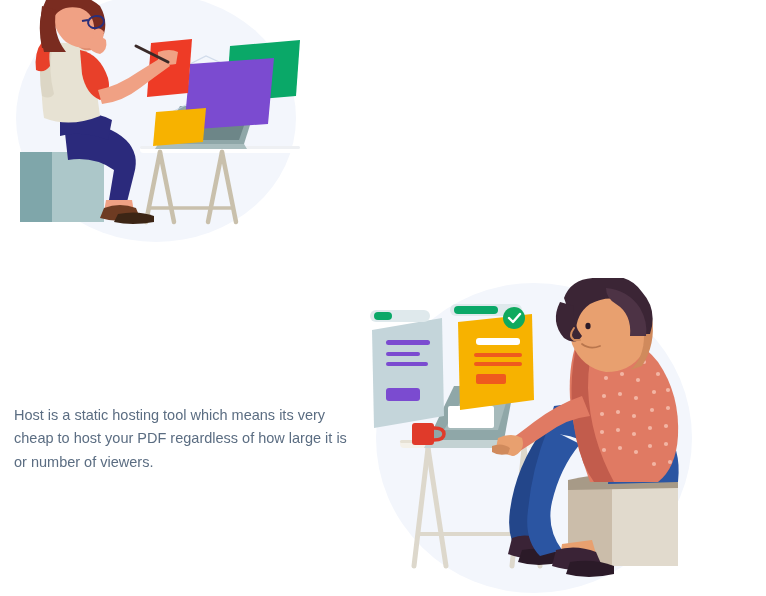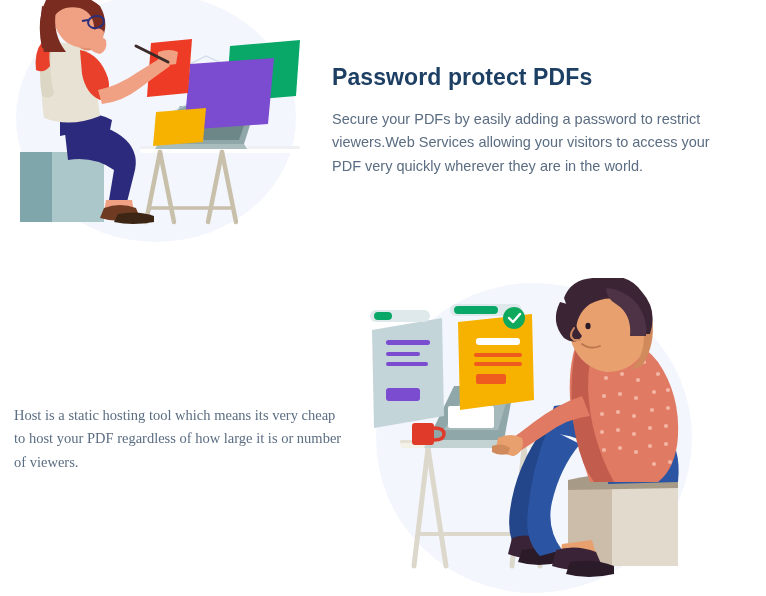--- a/index.html
+++ b/index.html
@@ -39,21 +39,21 @@
   .illus svg { display: block; }
 
   
   #block-one-illus { left: 8px;  top: -6px;  width: 312px; height: 252px; }
   #block-one-text  { left: 332px; top: 64px; width: 400px; }
   #block-one-text .feature-body { margin-top: 16px; width: 390px; }
 
   
   #block-two-illus { left: 366px; top: 278px; width: 340px; height: 320px; }
   #block-two-text  { left: 14px;  top: 386px; width: 345px; }
-  #block-two-text .feature-body { margin-top: 18px; width: 336px; font-family: Liberation Serif, serif; }
+  #block-two-text .feature-body { margin-top: 18px; width: 336px; }
 </style>
 </head>
 <body>
 
 <div class="page">
 
   <div class="illus" id="block-one-illus">
     <svg width="312" height="252" viewBox="0 0 312 252" xmlns="http://www.w3.org/2000/svg">
 
       <ellipse cx="148" cy="124" rx="140" ry="124" fill="#f3f6fc"></ellipse>
@@ -121,24 +121,20 @@
       <g fill="none" stroke="#2a2f7a" stroke-width="2">
         <ellipse cx="88" cy="28" rx="8" ry="6" transform="rotate(-12 88 28)"></ellipse>
         <path d="M80 26 L74 27"></path>
       </g>
 
       <path d="M82 44 Q92 40 98 46 Q100 56 92 60 Q82 58 80 50 Z" fill="#f0a184"></path>
       <path d="M86 36 Q92 32 96 38 Q96 44 90 46 Q84 44 86 36 Z" fill="#f0a184"></path>
     </svg>
   </div>
 
-  <div class="feature-text" id="block-one-text">
-    <div class="feature-title">Password protect PDFs</div>
-    <div class="feature-body">Secure your PDFs by easily adding a password to restrict viewers.Web Services allowing your visitors to access your PDF very quickly wherever they are in the world.</div>
-  </div>
 
   <div class="illus" id="block-two-illus">
     <svg width="340" height="320" viewBox="0 0 340 320" xmlns="http://www.w3.org/2000/svg">
 
       <ellipse cx="168" cy="160" rx="158" ry="155" fill="#f3f6fc"></ellipse>
 
       <rect x="34" y="162" width="160" height="8" rx="4" fill="#f4f1e9"></rect>
       <rect x="34" y="162" width="160" height="3" rx="1.5" fill="#e6e1d4"></rect>
 
       <g fill="none" stroke="#ddd8cc" stroke-width="5" stroke-linecap="round">

